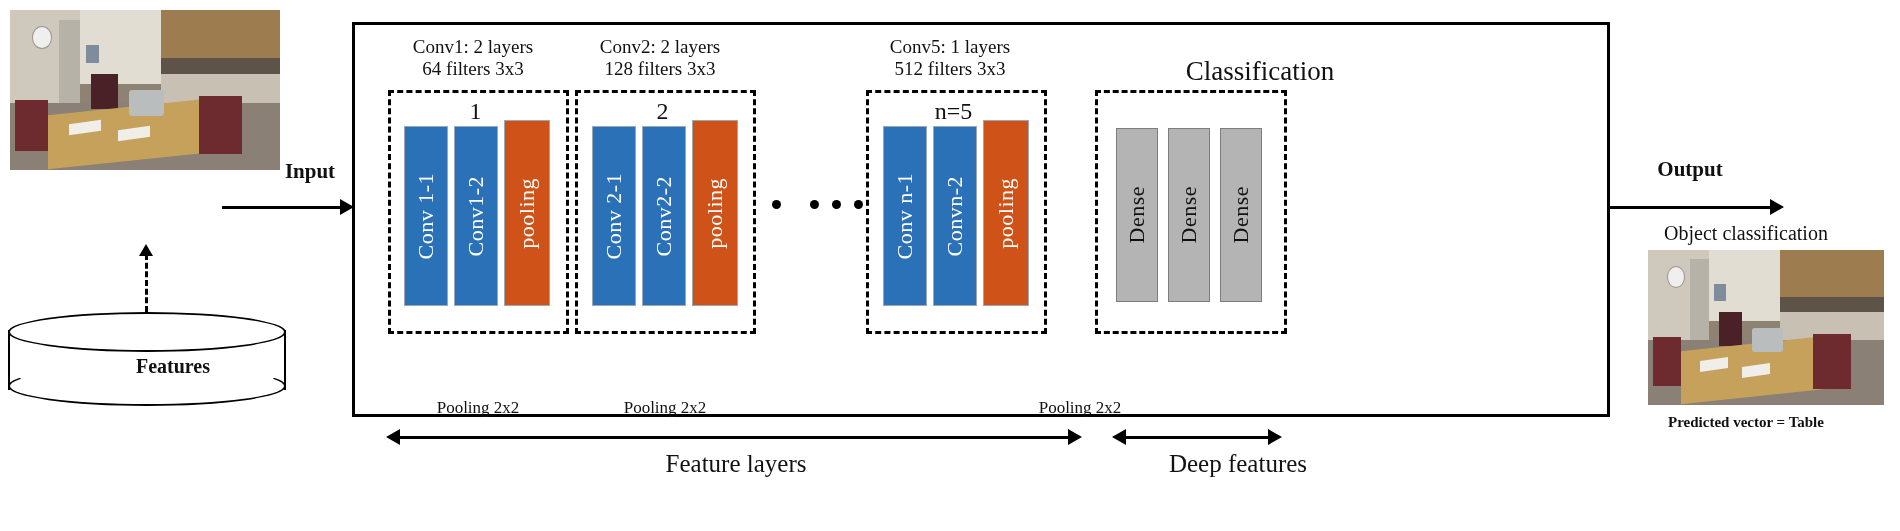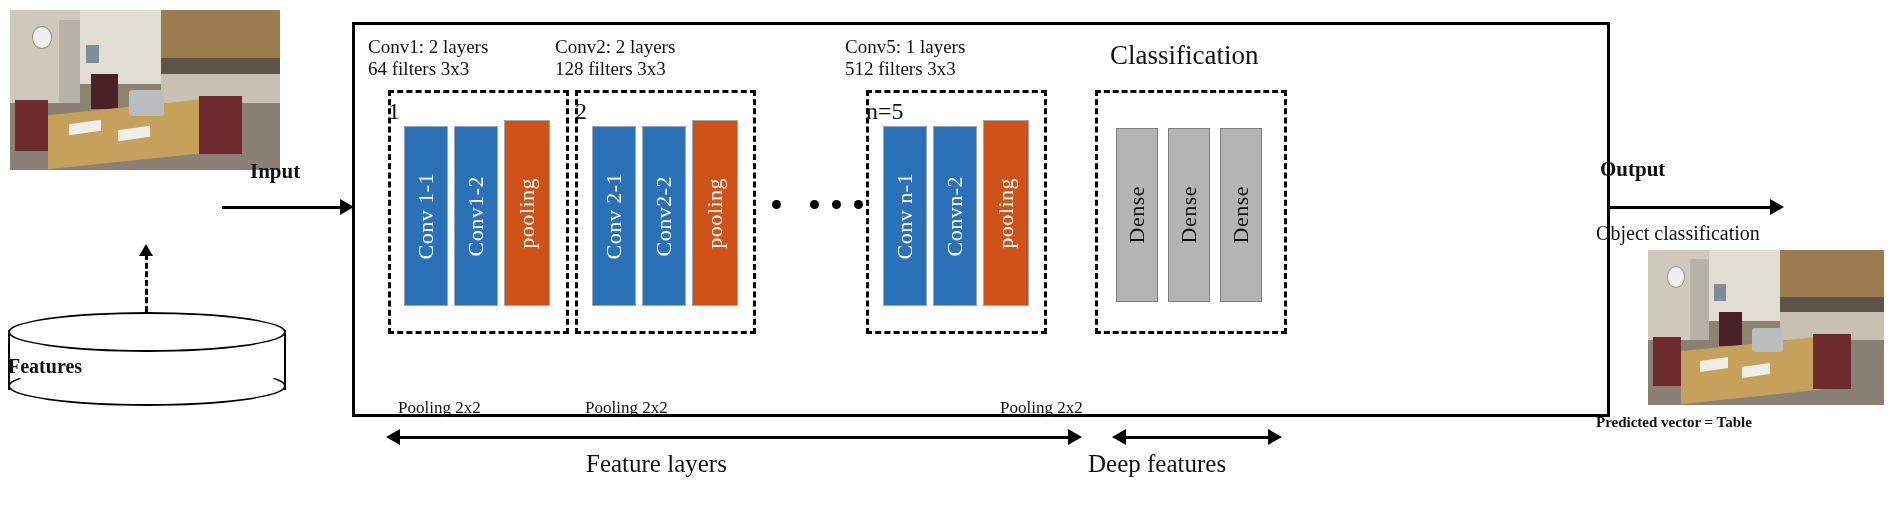--- a/index.html
+++ b/index.html
@@ -20,21 +20,21 @@
   }
   .abs { position: absolute; }
 
   
   .txt {
     position: absolute;
     white-space: pre;
     line-height: 1.12;
     color: #111;
   }
-  .center { }
+  .center { text-align: center; }
   .bold { font-weight: bold; }
 
   
   .photo {
     position: absolute;
     overflow: hidden;
     background: #8e8272;
   }
   .photo .wall-l   { position:absolute; left:0;   top:0;   width:26%;  height:62%; background:#cfc9bd; }
   .photo .wall-m   { position:absolute; left:26%; top:0;   width:30%;  height:46%; background:#e2ddd2; }
@@ -187,21 +187,21 @@
 
 
   <div class="dashed-v" style="left:145px; top:254px; height:58px;"></div>
   <div class="arrowhead-u" style="left:139px; top:244px;"></div>
 
   <div class="abs" style="left:8px; top:312px; width:278px; height:96px;">
     <div class="cyl-body" style="left:0; top:18px; width:274px; height:60px;"></div>
     <div class="cyl-ellipse" style="left:0; top:0; width:274px; height:36px;"></div>
     <div class="cyl-bottom-mask" style="left:3px; top:58px; width:268px; height:14px;"></div>
     <div class="cyl-ellipse" style="left:0; top:54px; width:274px; height:36px; border-top-color:transparent;"></div>
-    <div class="txt bold center" style="left:0; top:43px; width:274px; font-size:20px;">Features</div>
+    <div class="txt bold center" style="left:0; top:43px; width:274px; font-size:20px;padding-left:28px;">Features</div>
   </div>
 
   <div class="txt bold center" style="left:250px; top:160px; width:120px; font-size:21px;">Input</div>
   <div class="hline" style="left:222px; top:206px; width:122px;"></div>
   <div class="arrowhead-r" style="left:340px; top:199px;"></div>
 
   <div class="abs" id="network-frame" style="left:352px; top:22px; width:1252px; height:389px;"></div>
 
   <div class="txt center" style="left:368px; top:36px; width:210px; font-size:19px;">Conv1: 2 layers</div>
   <div class="txt center" style="left:368px; top:58px; width:210px; font-size:19px;">64 filters 3x3</div>
@@ -255,21 +255,21 @@
   </div>
   <div class="block conv" style="left:933px; top:126px; width:42px; height:178px;">
     <span class="vlabel">Convn-2</span>
   </div>
   <div class="block pool" style="left:983px; top:120px; width:44px; height:184px;">
     <span class="vlabel">pooling</span>
   </div>
 
   <div class="txt center" style="left:1000px; top:398px; width:160px; font-size:17px;">Pooling 2x2</div>
 
-  <div class="txt center" style="left:1110px; top:40px; width:300px; font-size:27px;">Classification</div>
+  <div class="txt center" style="left:1110px; top:56px; width:300px; font-size:27px;">Classification</div>
 
   <div class="dashed-group" style="left:1095px; top:90px; width:186px; height:238px;"></div>
 
   <div class="block dense" style="left:1116px; top:128px; width:40px; height:172px;">
     <span class="vlabel">Dense</span>
   </div>
   <div class="block dense" style="left:1168px; top:128px; width:40px; height:172px;">
     <span class="vlabel">Dense</span>
   </div>
   <div class="block dense" style="left:1220px; top:128px; width:40px; height:172px;">

